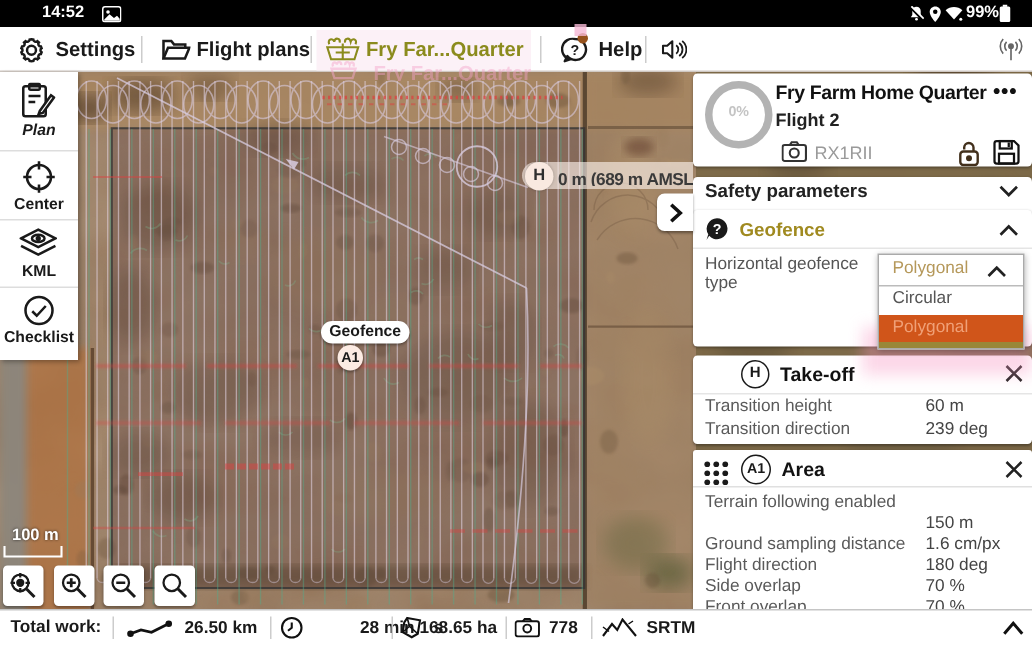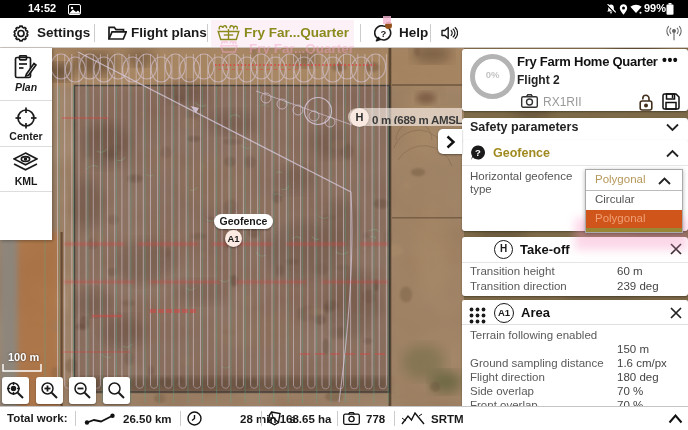--- a/index.html
+++ b/index.html
@@ -532,20 +532,27 @@
           <circle cx="11" cy="11" r="8"></circle>
           <line x1="11" y1="0.5" x2="11" y2="6"></line>
           <line x1="11" y1="16" x2="11" y2="21.5"></line>
           <line x1="0.5" y1="11" x2="6" y2="11"></line>
           <line x1="16" y1="11" x2="21.5" y2="11"></line>
         </g>
       </svg>
     <div class="abs" style="left:0;top:29px;width:52px;text-align:center;font-size:10.5px;font-weight:bold;color:#1a1a1a;">Center</div>
   </div>
 
+  <div class="abs" style="left:0;top:144px;width:52px;height:48px;box-sizing:border-box;">
+    <svg class="abs" style="left:15px;top:4px;" width="22" height="22" viewBox="0 0 22 22">
+        <circle cx="11" cy="11" r="9" stroke="#1a1a1a" fill="none" stroke-width="1.7"></circle>
+        <path d="M6.5 11.5 L9.5 14.5 L15.5 8" stroke="#1a1a1a" fill="none" stroke-width="1.7"></path>
+      </svg>
+    <div class="abs" style="left:0;top:27px;width:52px;text-align:center;font-size:10.5px;font-weight:bold;color:#1a1a1a;">Checklist</div>
+  </div>
 </div>
 
 <div class="abs" style="left:348px;top:108px;width:114px;height:18px;background:rgba(253,243,237,.62);border-radius:9px 0 0 9px;z-index:3;overflow:hidden;"></div>
 <div class="abs" style="left:350px;top:107.5px;width:19px;height:19px;background:#f9e9e0;border-radius:50%;box-shadow:0 0 2px rgba(0,0,0,.25);text-align:center;line-height:19px;font-size:11px;font-weight:bold;color:#2e2e2e;z-index:4;">H</div>
 <div class="abs" style="left:372px;top:110px;width:90px;height:14px;overflow:hidden;z-index:4;"><span style="font-size:11.5px;font-weight:bold;color:#3a3a3a;white-space:nowrap;letter-spacing:-0.3px;">0 m (689 m AMSL)</span></div>
 
 <div class="abs" style="left:438px;top:129px;width:24px;height:25px;background:#fff;border-radius:5px 0 0 5px;box-shadow:0 1px 2px rgba(0,0,0,.4);z-index:3;display:flex;align-items:center;justify-content:center;">
   <svg width="11" height="14" viewBox="0 0 11 14">
       <path d="M2.5 1.5 L8.5 7 L2.5 12.5" stroke="#111" stroke-width="2.4" fill="none"></path>
     </svg>

